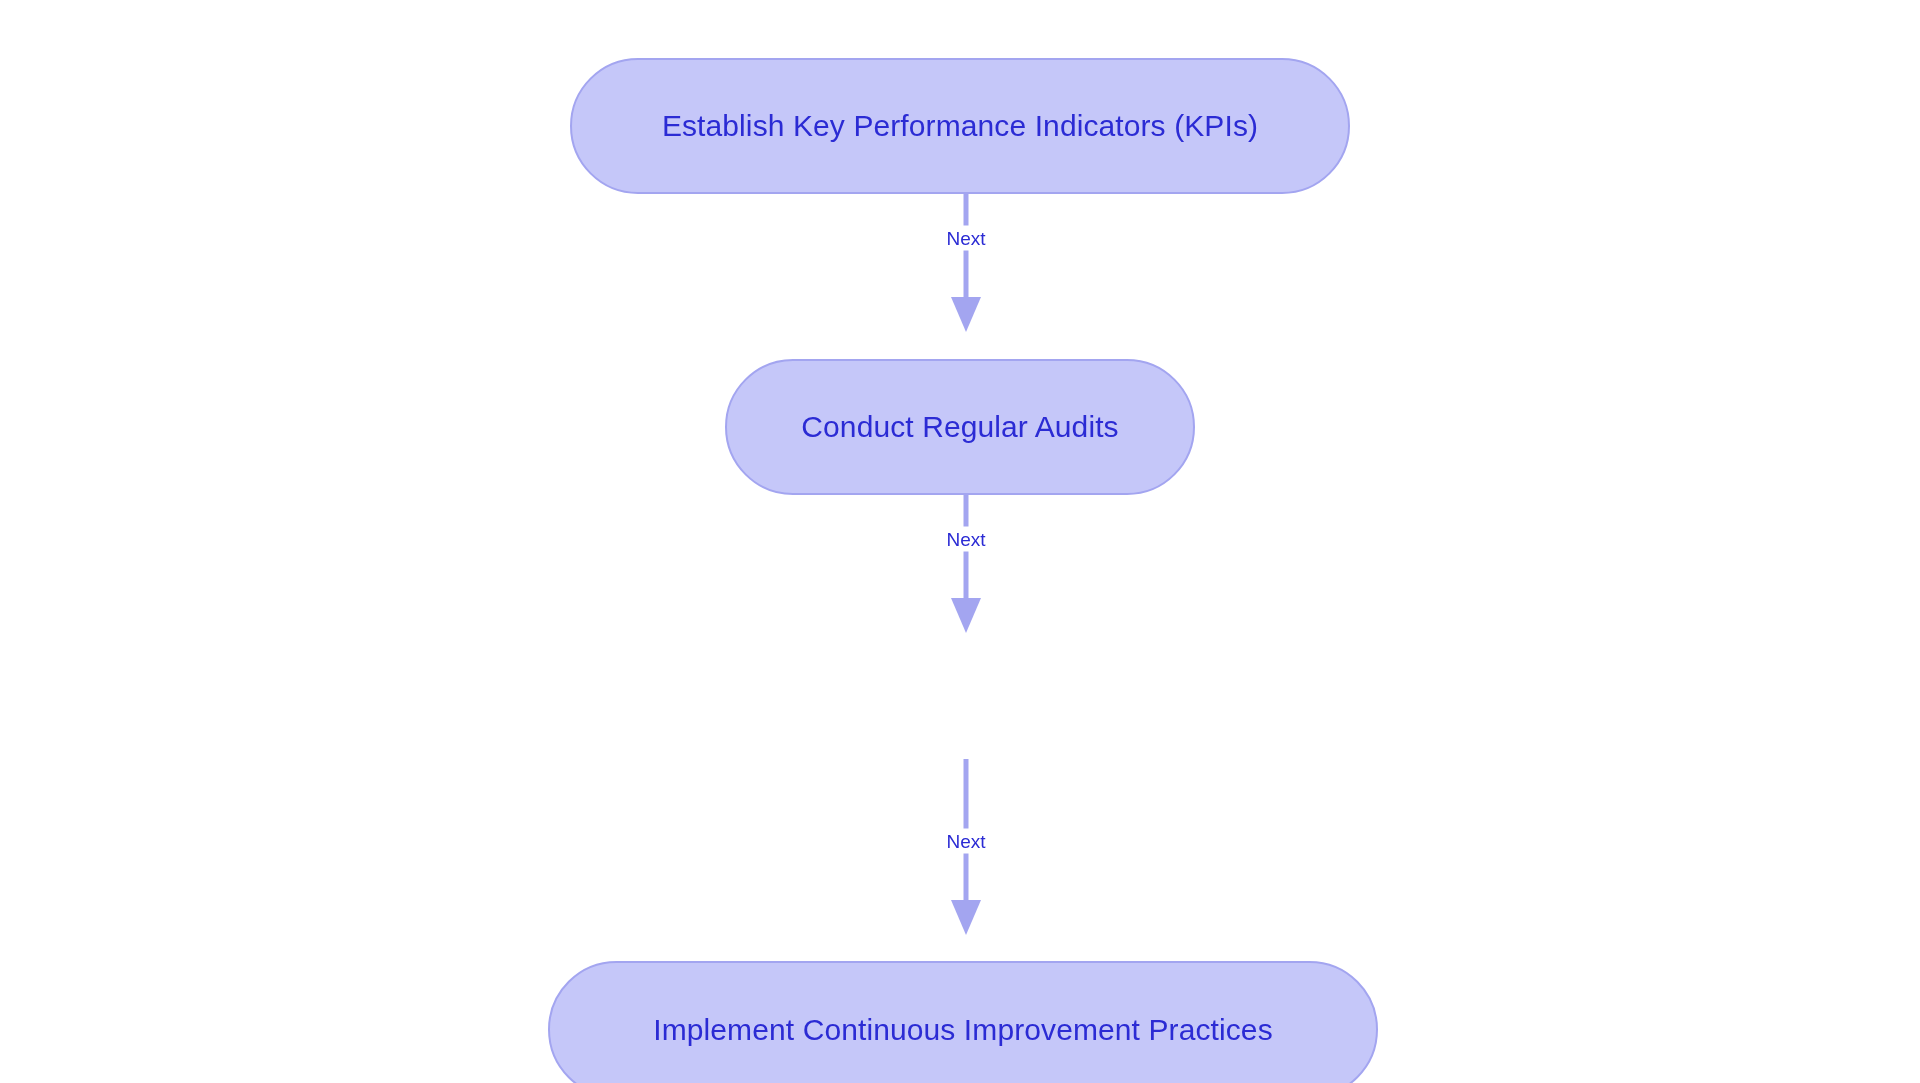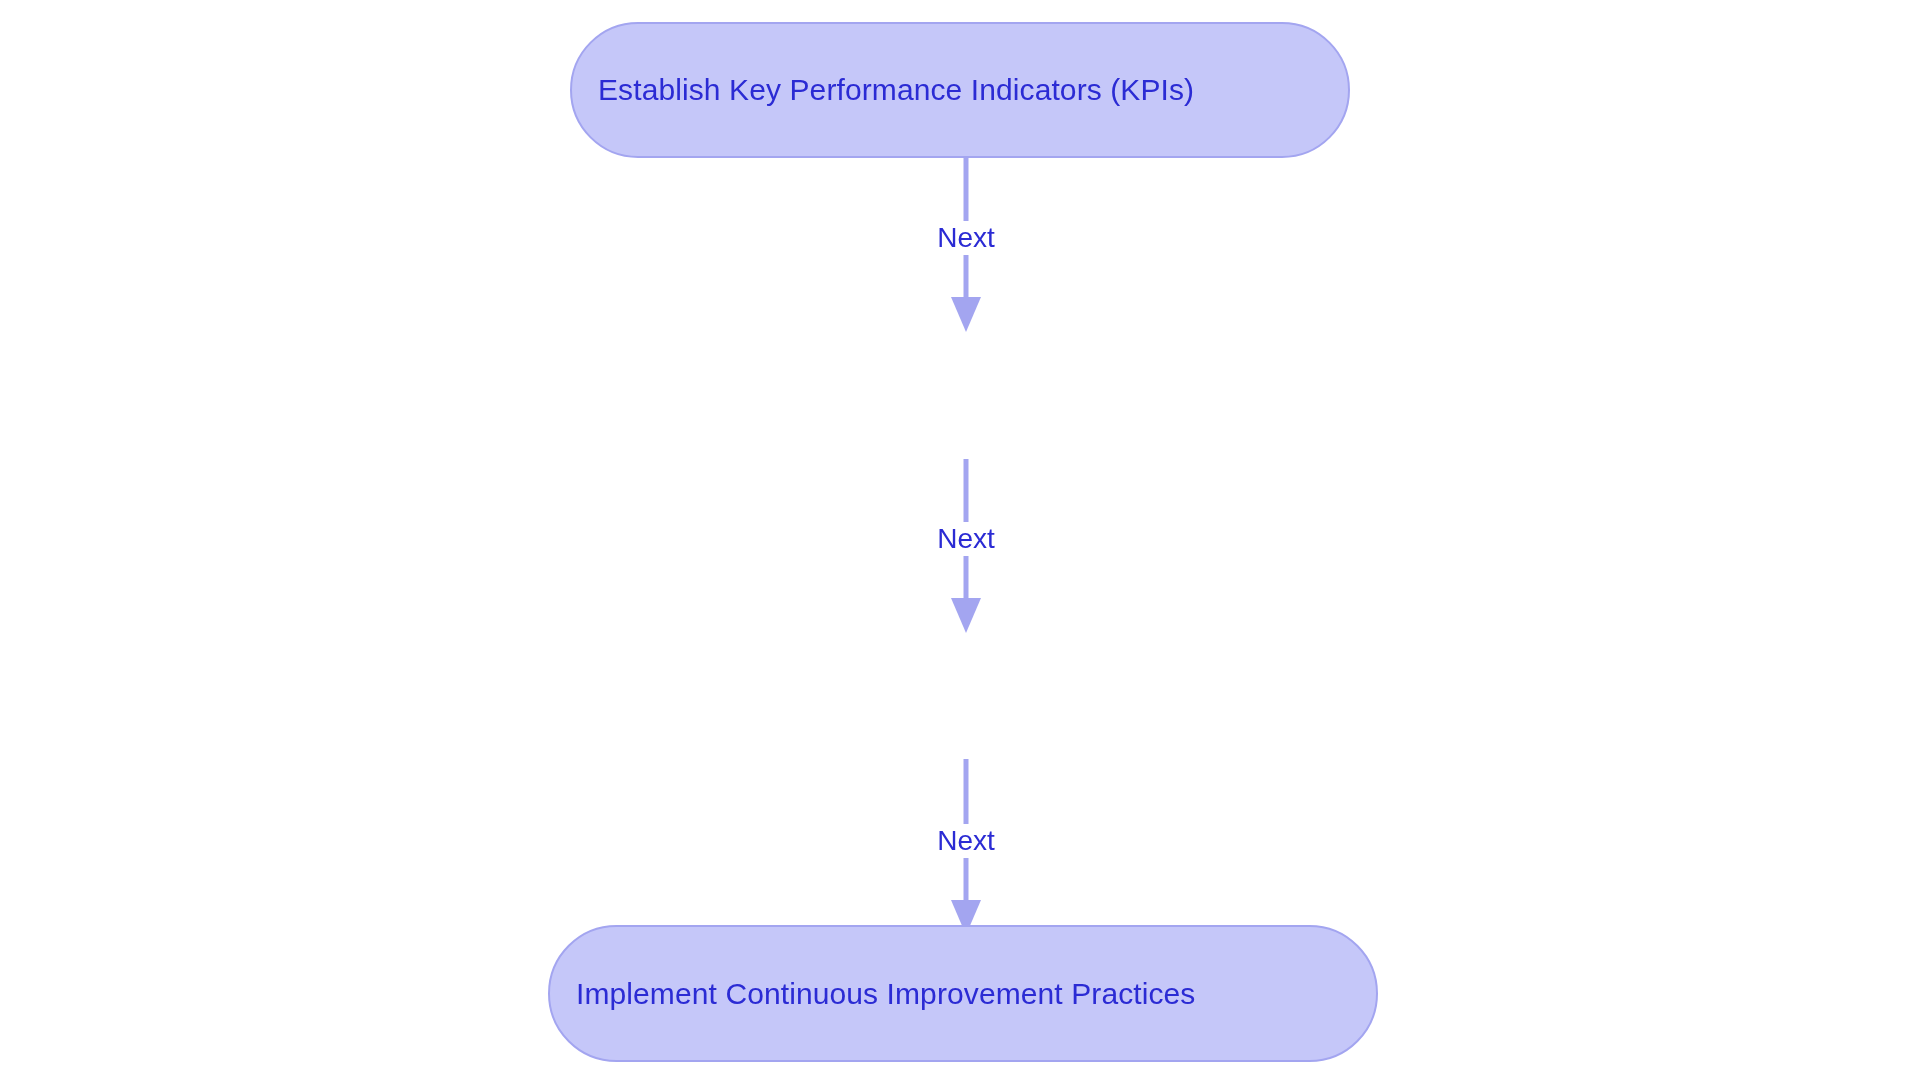--- a/index.html
+++ b/index.html
@@ -24,26 +24,28 @@
 
   
   .node {
     position: absolute;
     box-sizing: border-box;
     background: #C5C7F9;
     border: 2px solid #A3A5F0;
     border-radius: 999px;
     display: flex;
     align-items: center;
+    justify-content: center;
     color: #2B2BD4;
     font-size: 30px;
     font-weight: 400;
     letter-spacing: 0.1px;
     white-space: nowrap;
     font-family: "Liberation Sans", sans-serif;
+    margin-top: 36px;
   }
 
   .node-label {
     color: #2B2BD4;
     font-size: 30px;
     line-height: 1;
     padding: 0 26px;
   }
 
   
@@ -58,21 +60,21 @@
     left: 0;
     top: 0;
     width: 1920px;
     height: 1083px;
     pointer-events: none;
   }
 
   .edge-label {
     position: absolute;
     color: #2B2BD4;
-    font-size: 28px;
+    font-size: 19px;
     line-height: 1;
     font-family: "Liberation Sans", sans-serif;
     background: #ffffff;
     padding: 3px 10px;
     transform: translate(-50%, -50%);
     white-space: nowrap;
   }
 
   #edge-label-0 { left: 966px; top: 238px; }
   #edge-label-1 { left: 966px; top: 539px; }
@@ -100,19 +102,22 @@
   <div class="edge-label" id="edge-label-0" style="color: rgb(43, 43, 212); background: rgb(255, 255, 255);">Next</div>
 
   <div class="edge-label" id="edge-label-1" style="color: rgb(43, 43, 212); background: rgb(255, 255, 255);">Next</div>
 
   <div class="edge-label" id="edge-label-2" style="color: rgb(43, 43, 212); background: rgb(255, 255, 255);">Next</div>
 
   <div class="node" id="node-0" style="background: rgb(197, 199, 249); border-color: rgb(163, 165, 240); color: rgb(43, 43, 212);">
     <span class="node-label">Establish Key Performance Indicators (KPIs)</span>
   </div>
 
+  <div class="node" id="node-1" style="background: rgb(197, 199, 249); border-color: rgb(163, 165, 240); color: rgb(43, 43, 212);">
+    <span class="node-label">Conduct Regular Audits</span>
+  </div>
 
 
   <div class="node" id="node-3" style="background: rgb(197, 199, 249); border-color: rgb(163, 165, 240); color: rgb(43, 43, 212);">
     <span class="node-label">Implement Continuous Improvement Practices</span>
   </div>
 
 </div>
 
 </body></html>

